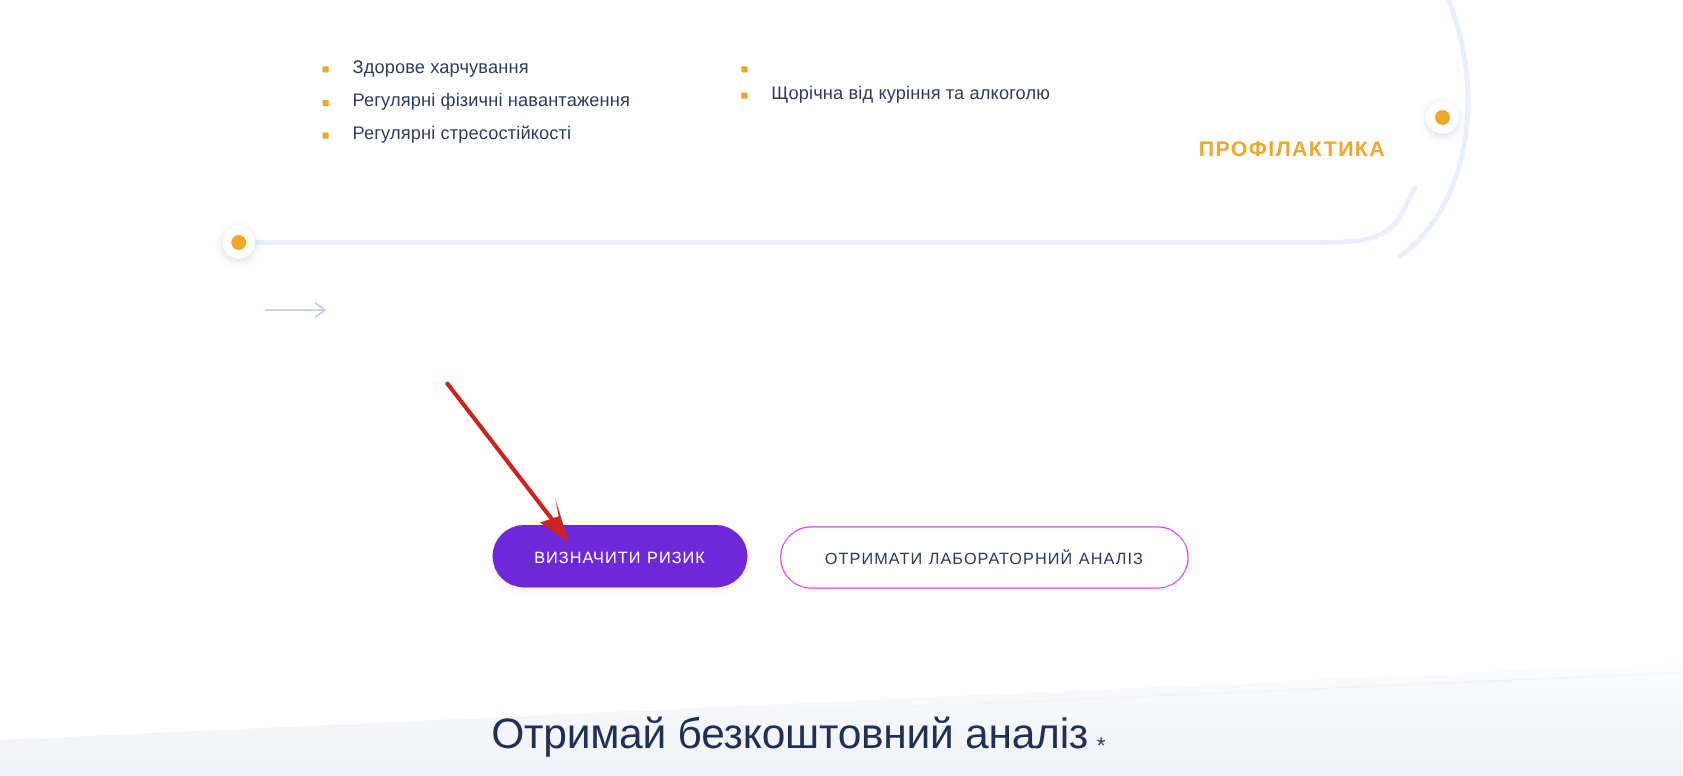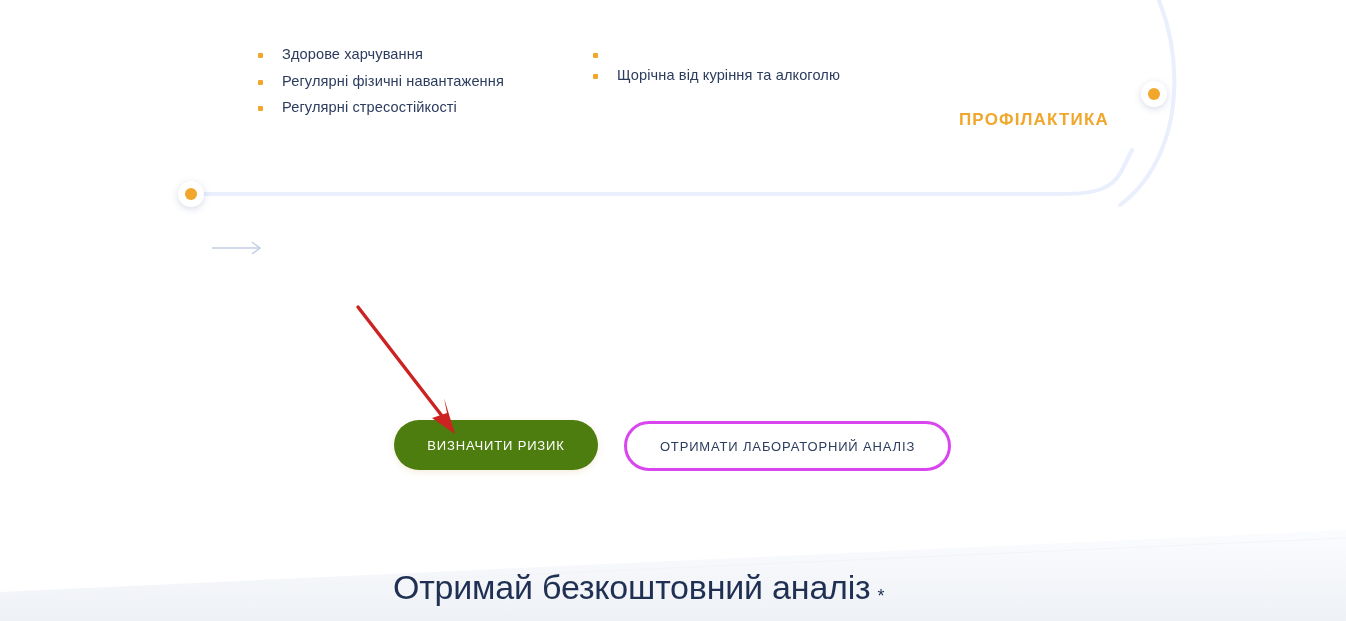--- a/index.html
+++ b/index.html
@@ -125,33 +125,33 @@
     box-sizing: border-box;
     cursor: pointer;
     font-size: 13px;
     letter-spacing: 0.85px;
   }
   #btn-primary {
     left: 394px;
     top: 420px;
     width: 204px;
     height: 50px;
-    background: #4d7c0f;
+    background: #6d28d9;
     color: #ffffff;
     border: none;
     box-shadow: 0 2px 6px rgba(200,150,60,0.18);
   }
   #btn-secondary {
     left: 624px;
     top: 421px;
     width: 327px;
     height: 50px;
     background: #ffffff;
     color: #2c3c5e;
-    border: 3px solid #d946ef;
+    border: 1px solid #d946ef;
   }
 
   
   #bottom-section {
     position: absolute;
     left: 0;
     top: 520px;
     width: 1346px;
     height: 101px;
     overflow: hidden;

